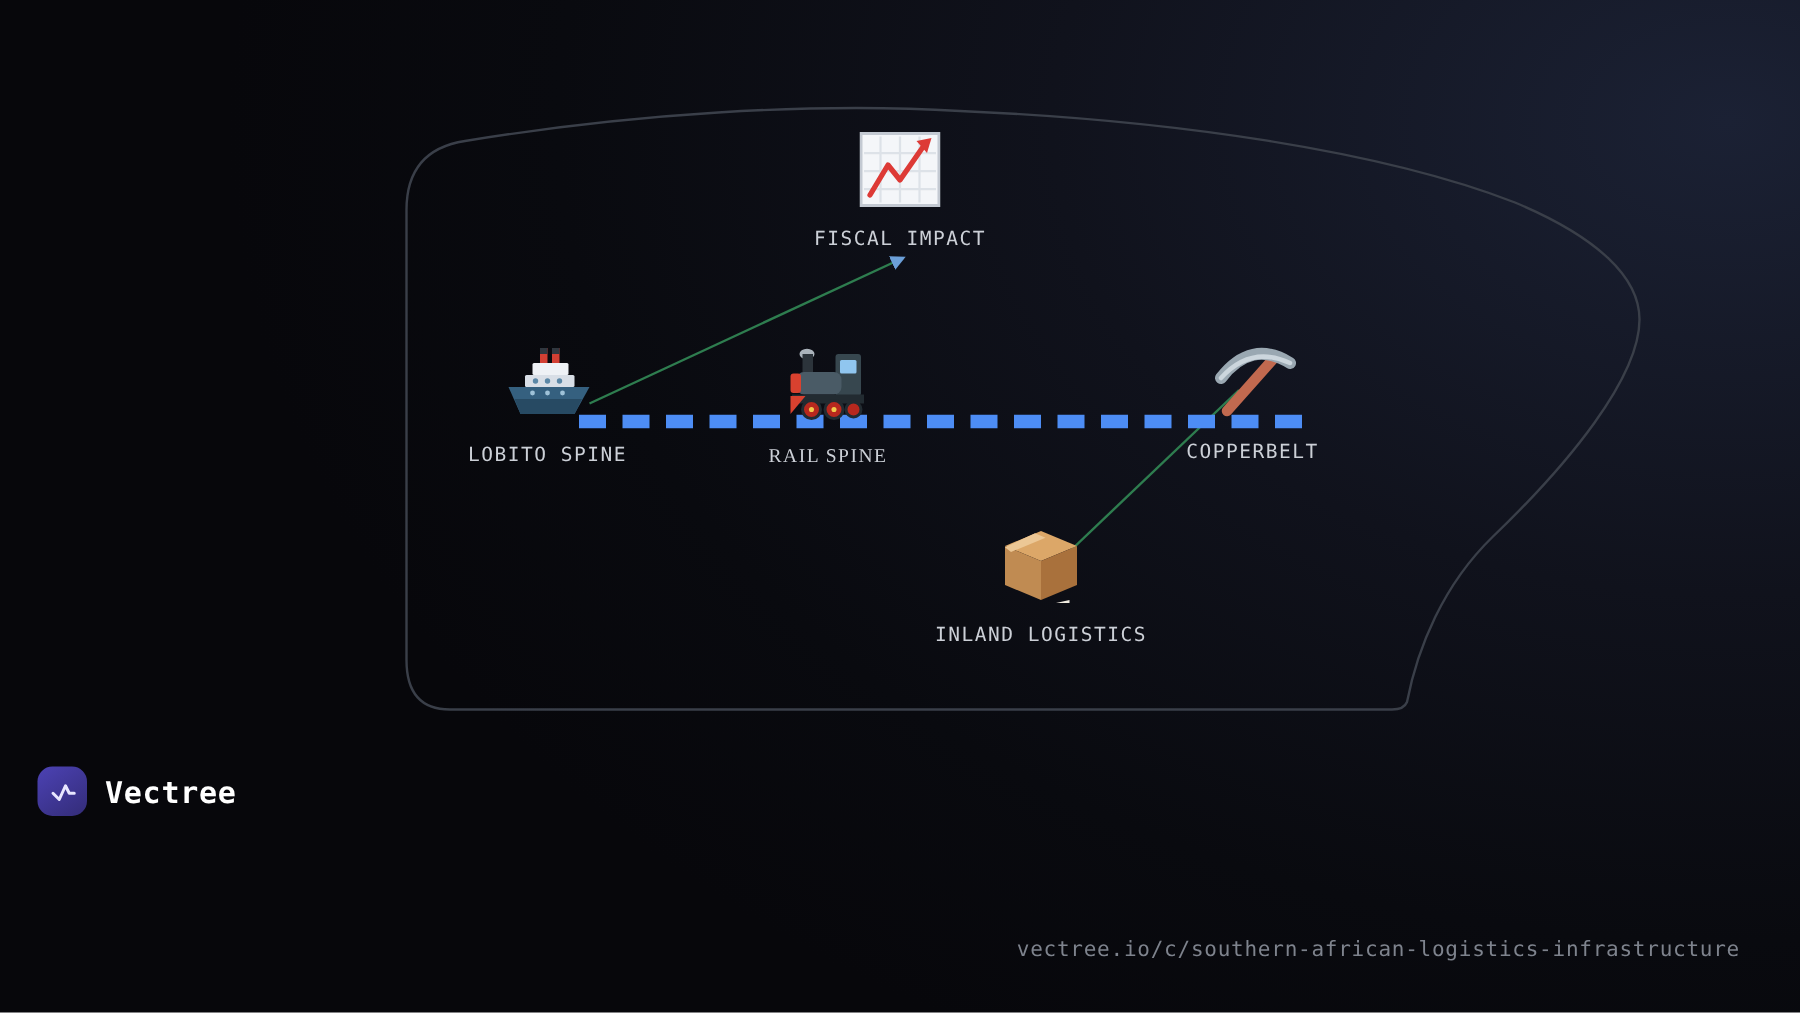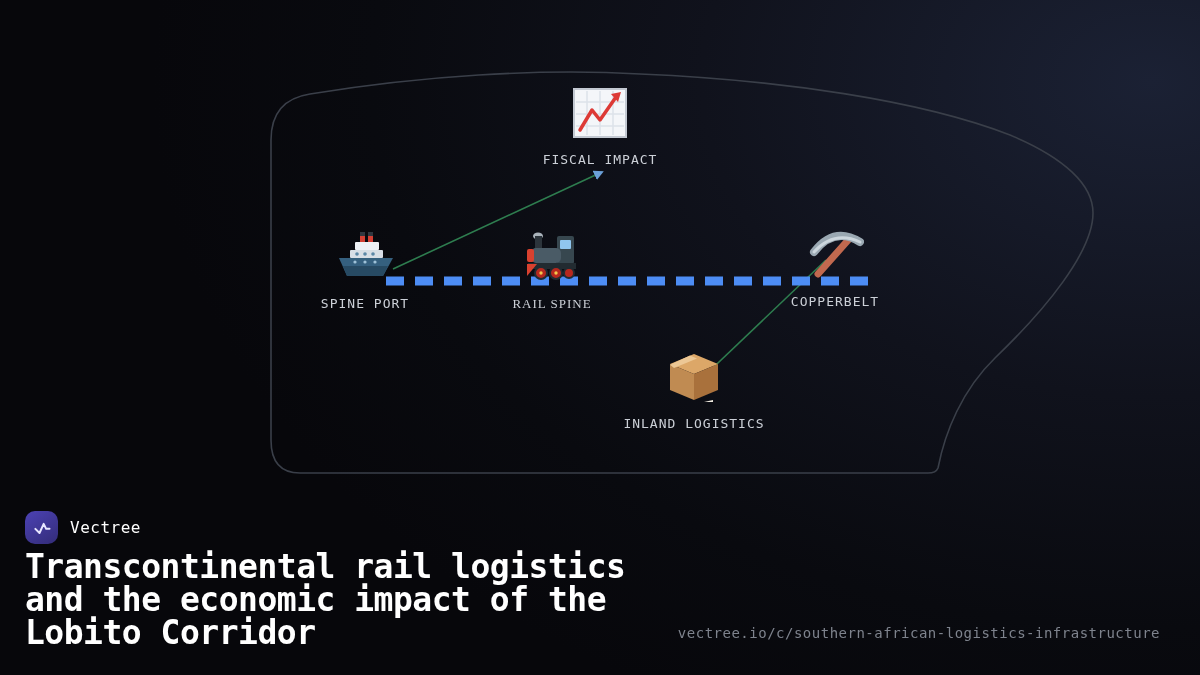--- a/index.html
+++ b/index.html
@@ -47,22 +47,22 @@
   }
   .brand-logo {
     width: 33px; height: 33px;
     border-radius: 10px;
     background: linear-gradient(145deg, #4c42b4 0%, #332c78 100%);
     display: flex; align-items: center; justify-content: center;
     cursor: pointer;
   }
   .brand-name {
     color: #ffffff;
-    font-weight: normal;
-    font-size: 16px;
+    font-weight: bold;
+    font-size: 20px;
     letter-spacing: 0.5px;
   }
   .page-title {
     position: absolute;
     left: 25px;
     top: 550px;
     width: 700px;
     color: #ffffff;
     font-weight: bold;
     font-size: 33px;
@@ -138,21 +138,21 @@
         <circle cx="22" cy="24" r="1.8" fill="#5b87a6"></circle>
         <circle cx="30" cy="24" r="1.8" fill="#5b87a6"></circle>
         <circle cx="38" cy="24" r="1.8" fill="#5b87a6"></circle>
         <path d="M4 28 L58 28 L48 46 L12 46 Z" fill="#35607f"></path>
         <path d="M8 36 L53 36 L48 46 L12 46 Z" fill="#274a63"></path>
         <circle cx="20" cy="32" r="1.6" fill="#9fc2d8"></circle>
         <circle cx="30" cy="32" r="1.6" fill="#9fc2d8"></circle>
         <circle cx="40" cy="32" r="1.6" fill="#9fc2d8"></circle>
       </svg>
     </span>
-    <span class="node-label">SPINE PORT</span>
+    <span class="node-label">LOBITO SPINE</span>
   </div>
 
   <div class="node" style="left:462px; top:230px;font-family:Liberation Serif, serif;">
     <span class="node-icon">
       <svg width="58" height="52" viewBox="0 0 58 52">
         <ellipse cx="15" cy="6" rx="5" ry="3.5" fill="#aab3bb"></ellipse>
         <rect x="12" y="6" width="7" height="14" fill="#2c343b"></rect>
         <rect x="34" y="6" width="17" height="28" rx="2" fill="#37474f"></rect>
         <rect x="37" y="10" width="11" height="9" rx="1" fill="#90c6ef"></rect>
         <rect x="8" y="18" width="30" height="15" rx="5" fill="#4a5b66"></rect>
@@ -195,21 +195,16 @@
 
   <div class="brand-row">
     <span class="brand-logo">
       <svg width="20" height="20" viewBox="0 0 24 24">
         <polyline points="4,13 9,18 14,7 17,13 21,13" fill="none" stroke="#e8e6ff" stroke-width="2.4" stroke-linecap="round" stroke-linejoin="round"></polyline>
       </svg>
     </span>
     <span class="brand-name">Vectree</span>
   </div>
 
-  <div class="page-title">
-    <div>Transcontinental rail logistics</div>
-    <div>and the economic impact of the</div>
-    <div>Lobito Corridor</div>
-  </div>
 
   <div class="footer-url">vectree.io/c/southern-african-logistics-infrastructure</div>
 
 </div>
 
 </body></html>

